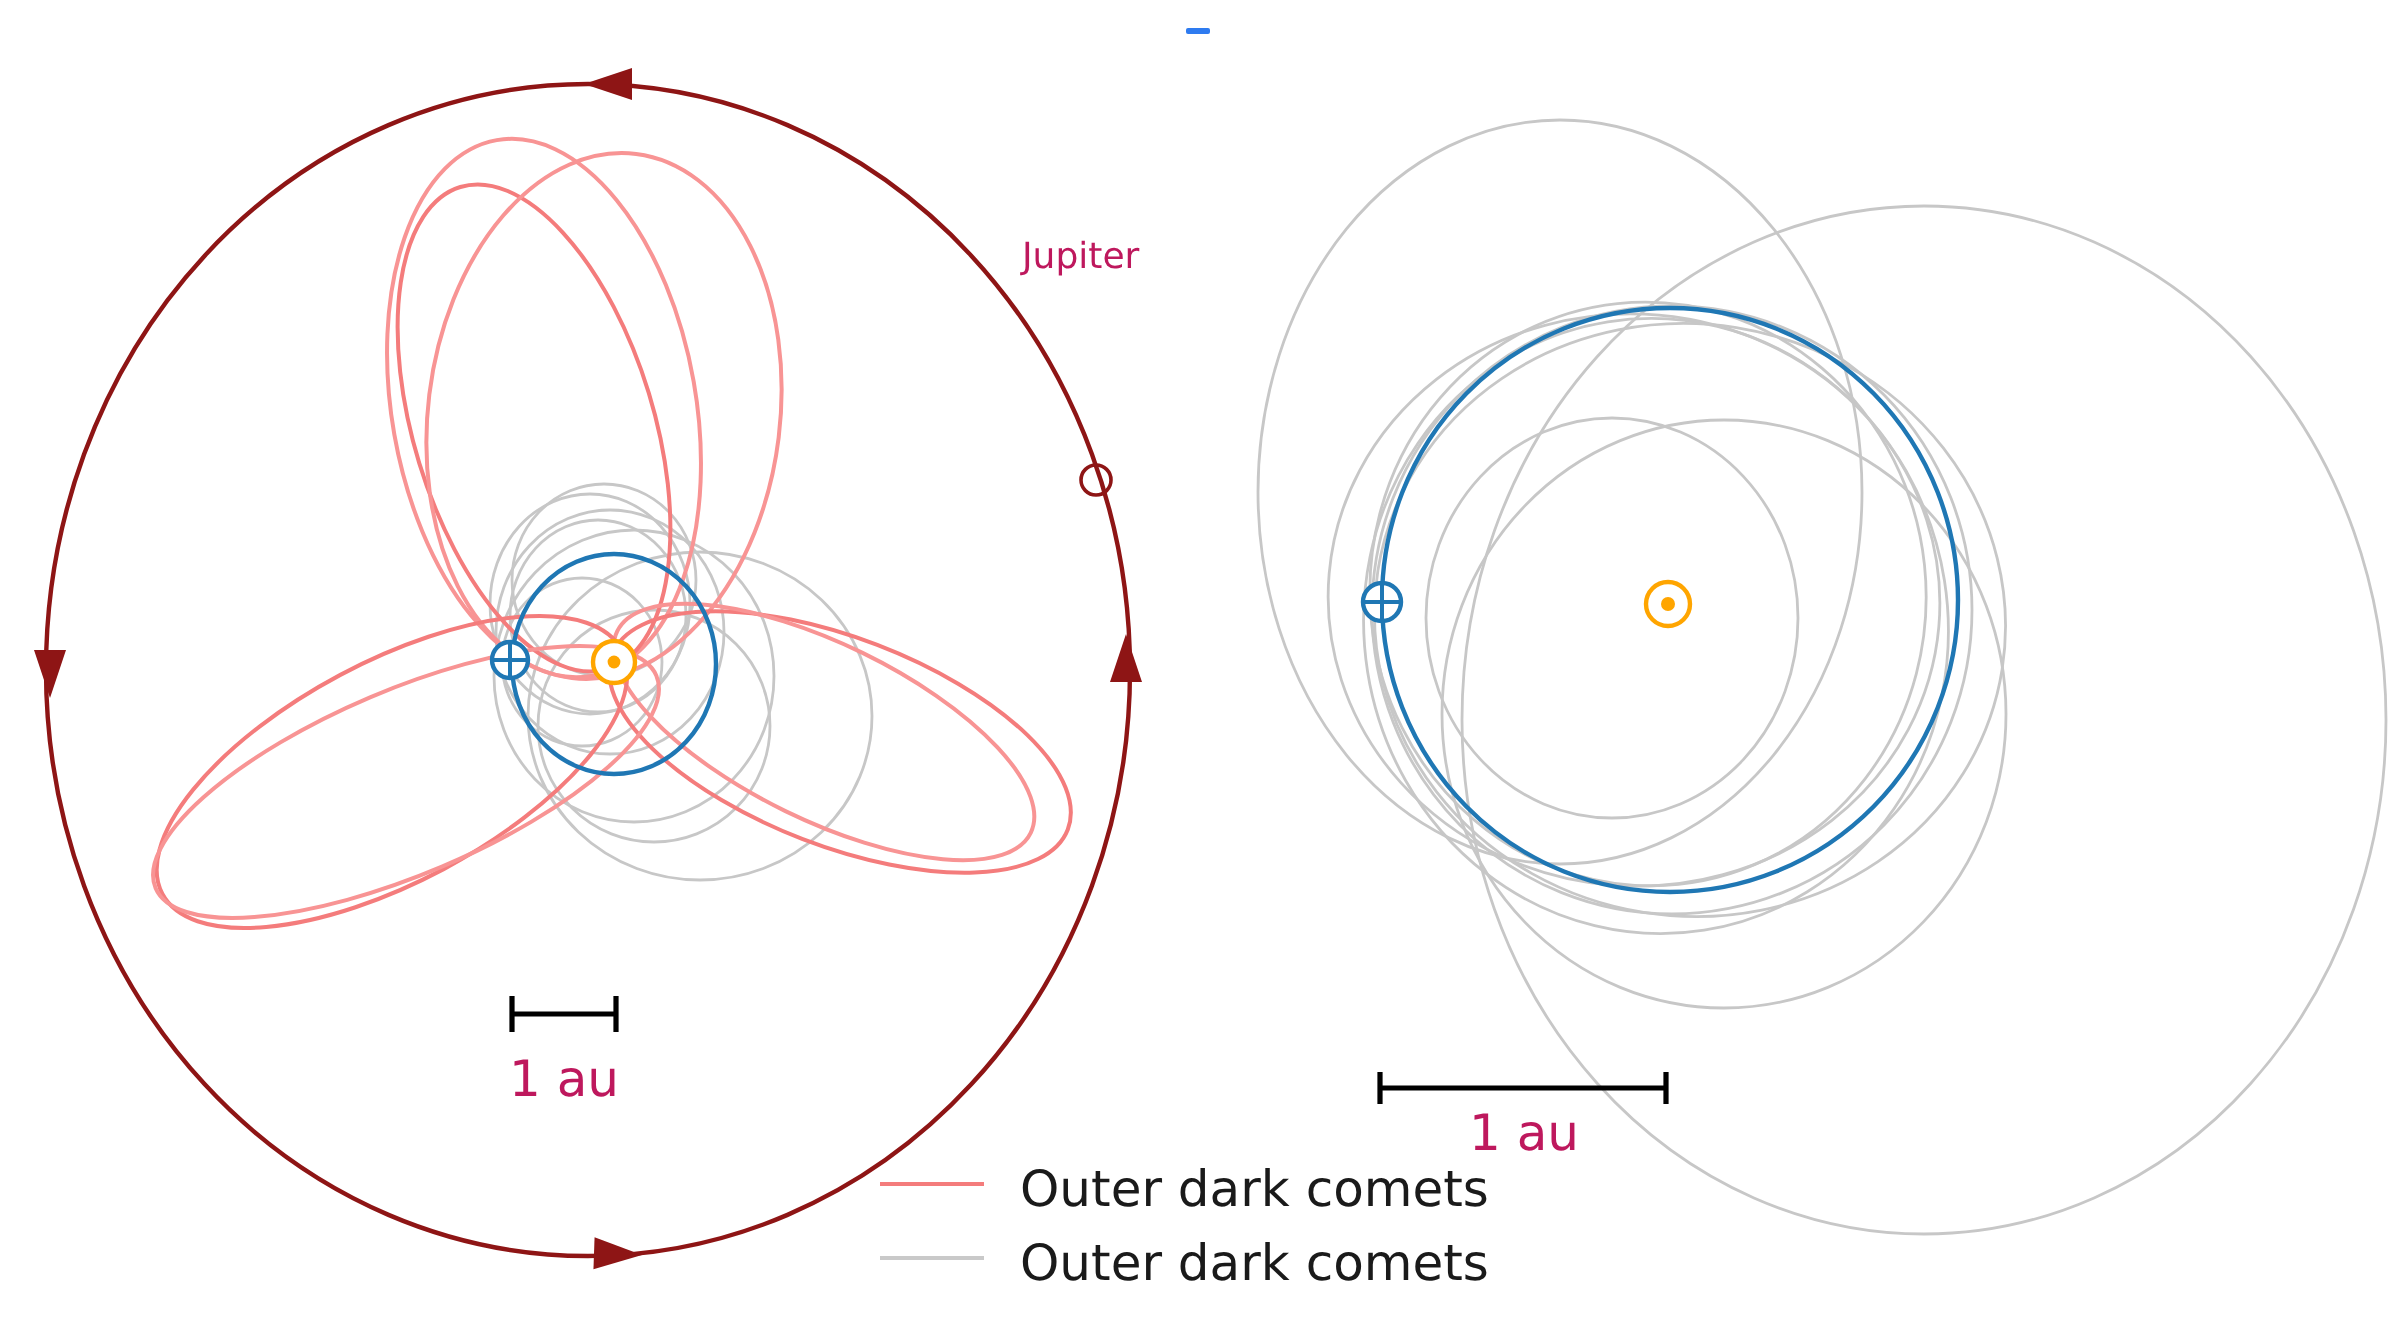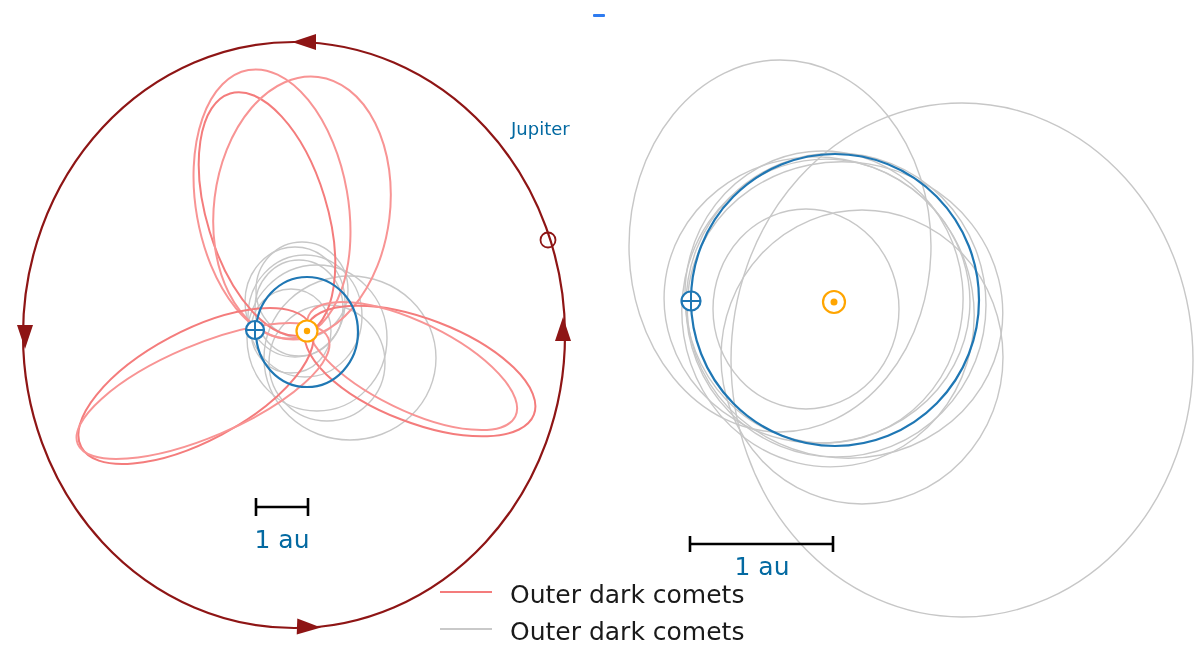--- a/index.html
+++ b/index.html
@@ -1,19 +1,19 @@
 <!DOCTYPE html>
 <html><head>
 <meta charset="utf-8">
 <style>
   html,body{margin:0;padding:0;background:#ffffff;}
   .stage{position:relative;width:1200px;height:671px;background:#ffffff;overflow:hidden;
          font-family:"DejaVu Sans","Liberation Sans",sans-serif;color:#1a1a1a;}
   .stage svg{position:absolute;left:0;top:0;}
-  .lbl{position:absolute;line-height:1;white-space:nowrap;color:#0369a1;}
+  .lbl{position:absolute;line-height:1;white-space:nowrap;color:#be185d;}
   .jupiter-label{left:511px;top:120px;font-size:18px;}
   .au-left{left:240px;top:527px;width:84px;text-align:center;font-size:25px;}
   .au-right{left:719px;top:554px;width:86px;text-align:center;font-size:25px;}
   .legend-line{position:absolute;width:52px;height:0;border-top:2px solid #ccc;}
   .legend-text{position:absolute;font-size:25px;line-height:1;white-space:nowrap;text-align:right;}
   .top-dash{position:absolute;border-radius:1px;}
 </style>
 </head>
 <body>
 

